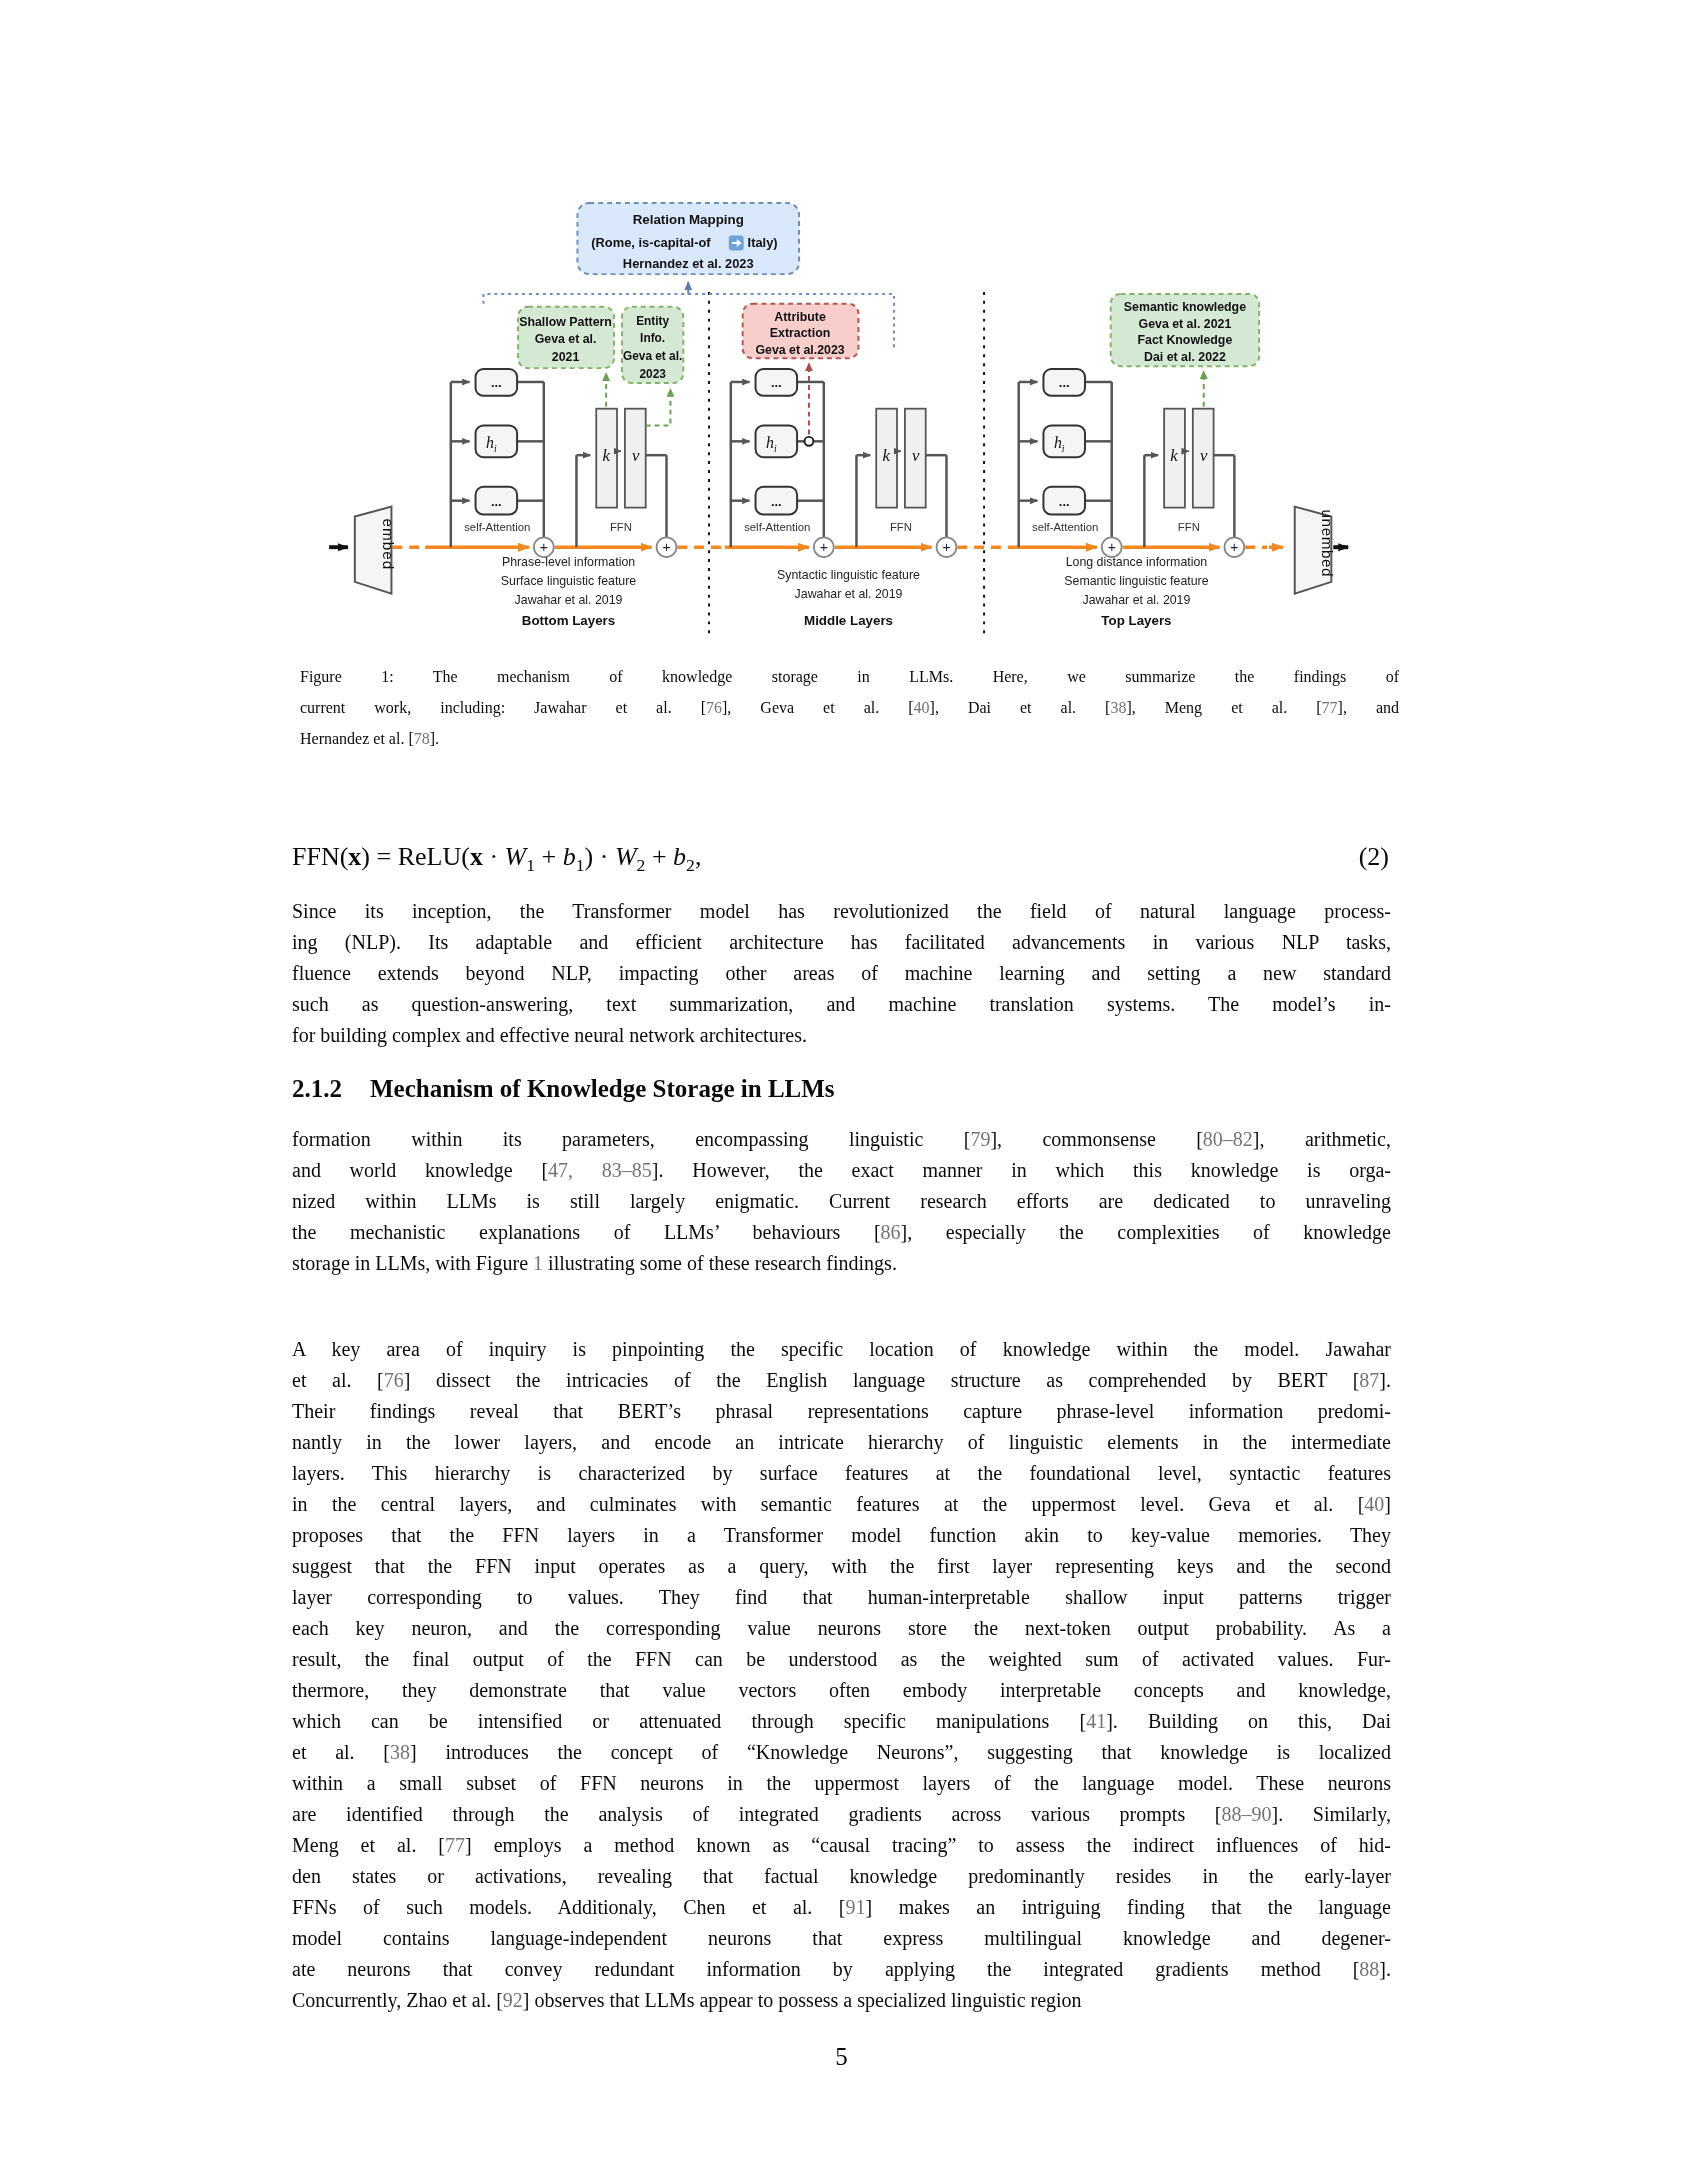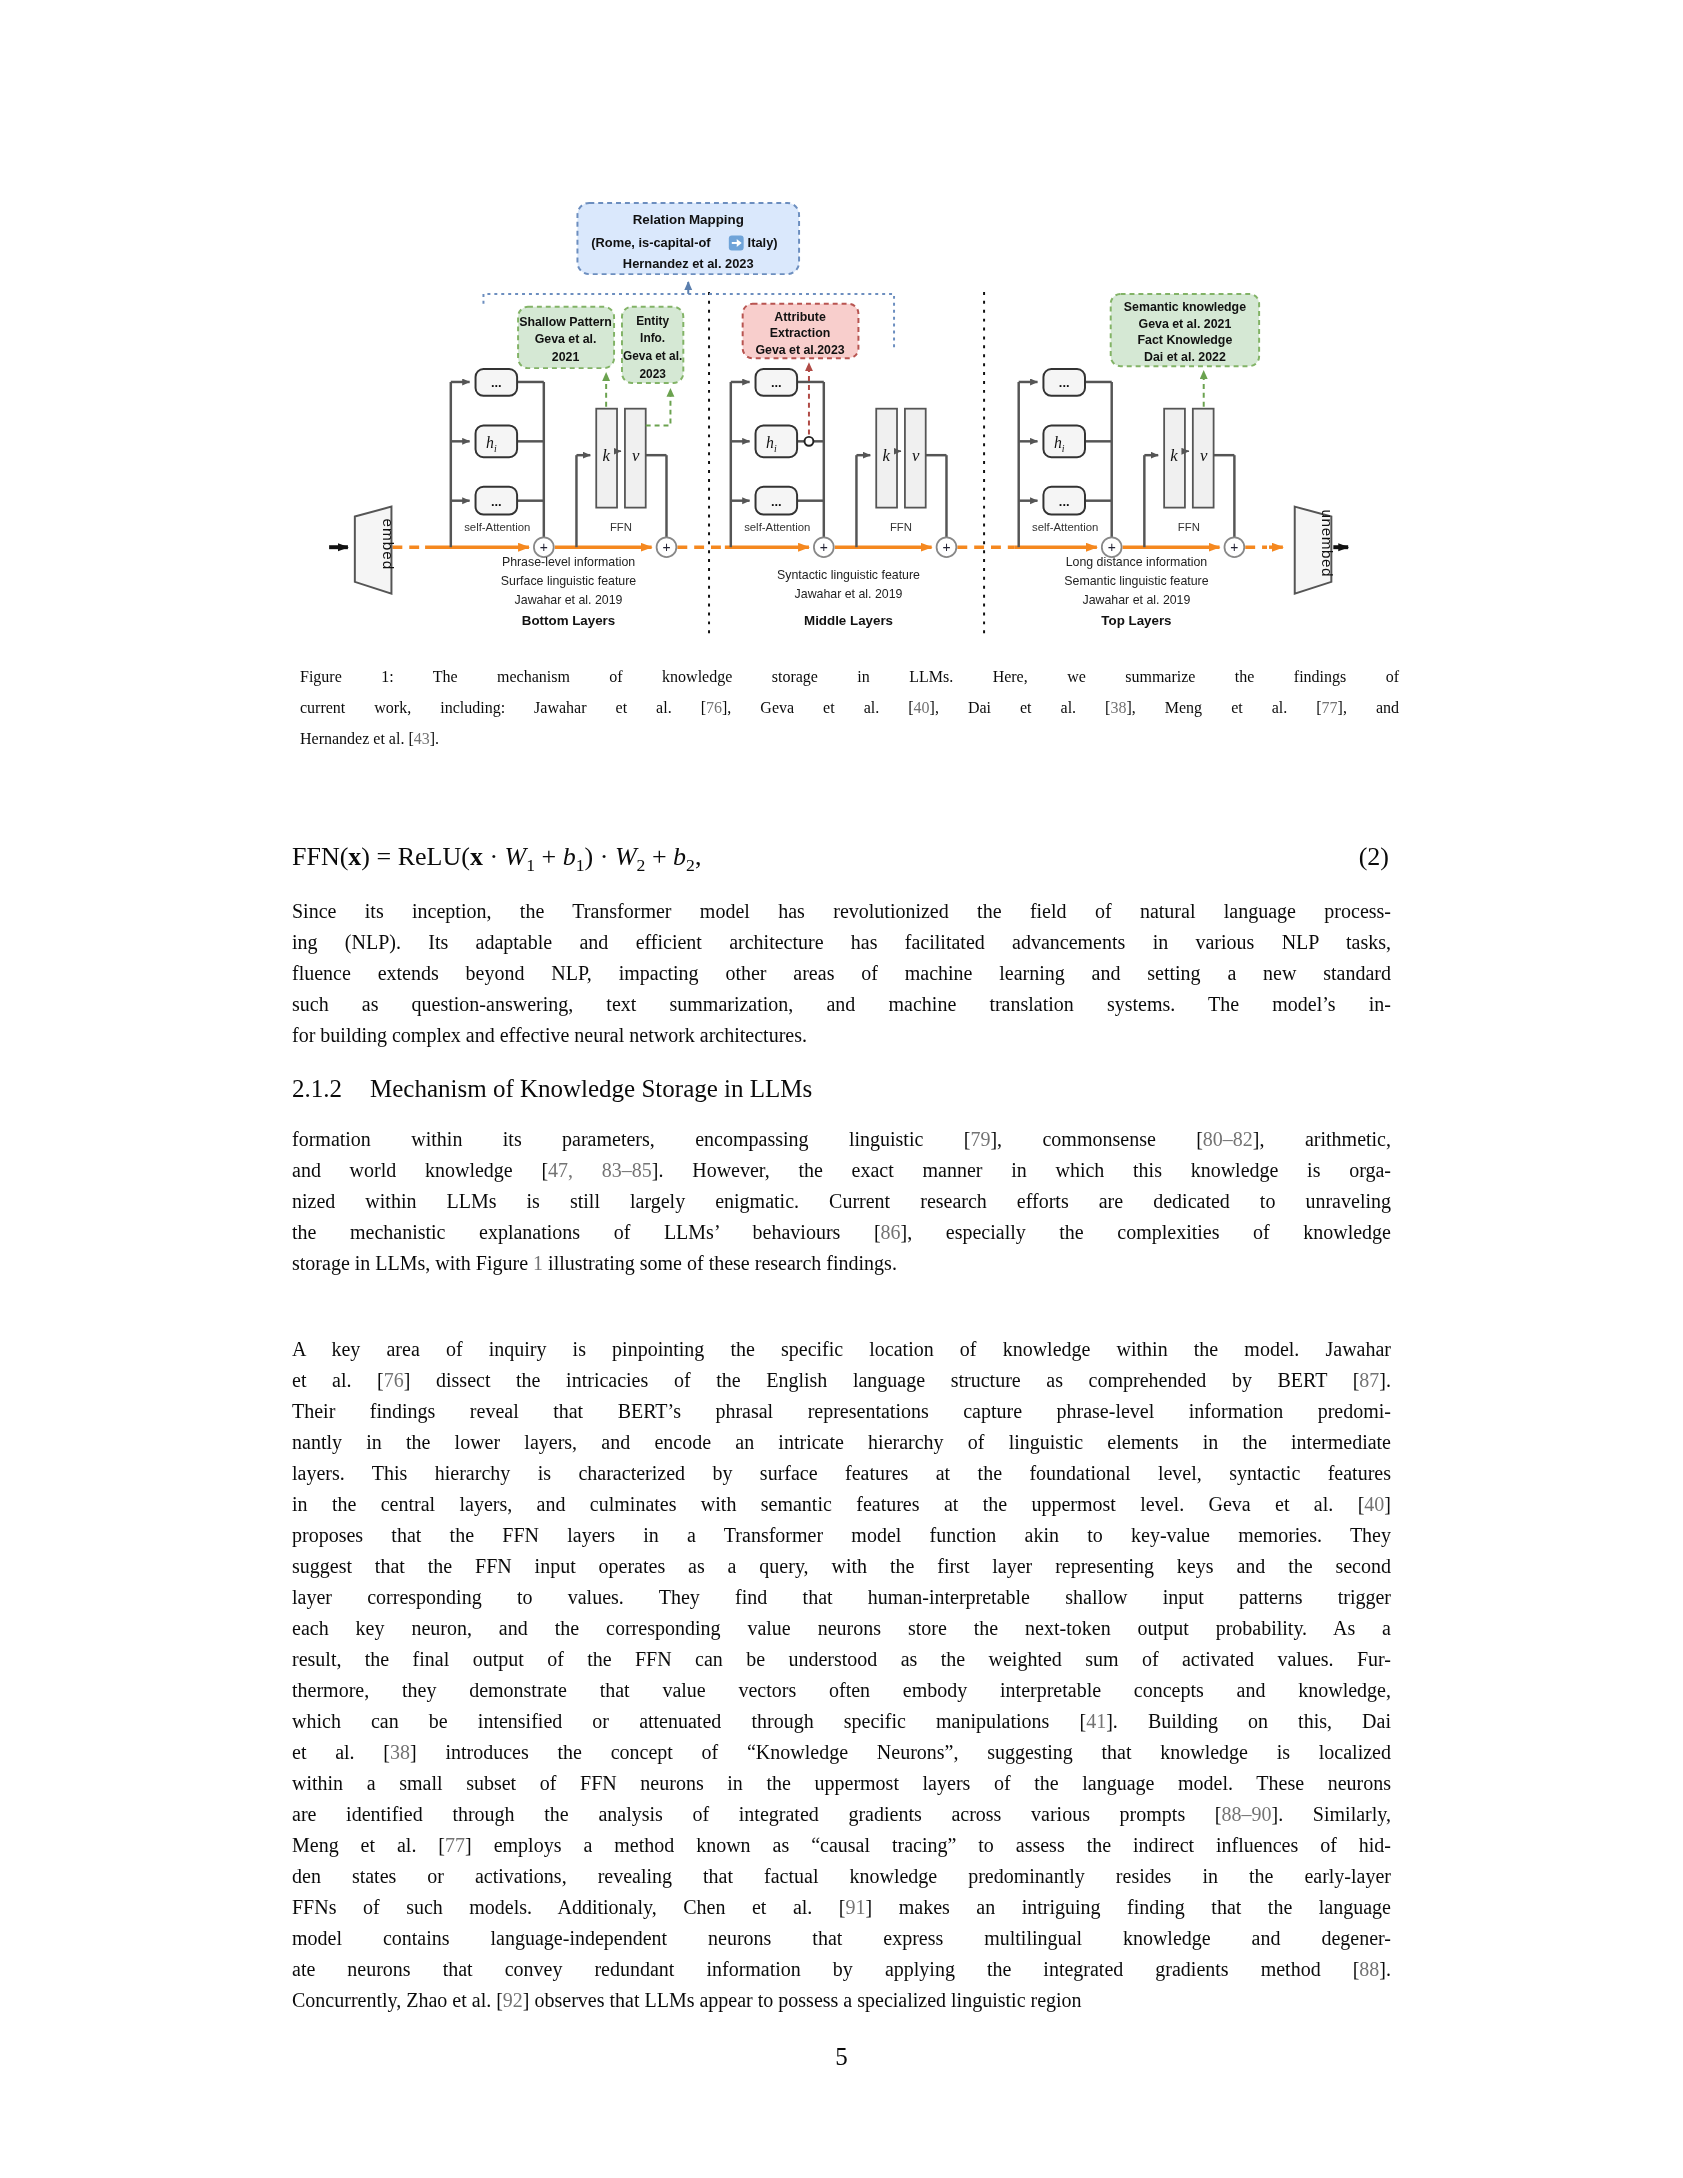--- a/index.html
+++ b/index.html
@@ -8,21 +8,21 @@
   .caption{position:absolute;left:300px;top:661px;width:1099px;font-size:16px;}
   .para{position:absolute;left:292px;width:1099px;font-size:20px;}
   .line{line-height:31px;height:31px;text-align:justify;text-align-last:justify;white-space:normal;}
   .line.end{text-align-last:left;}
   .cite{color:#737373;}
   .eqrow{position:absolute;left:292px;top:842px;width:1099px;height:40px;font-size:26px;}
   .eqbody{position:absolute;left:0;width:1099px;text-align:left;}
   .eqnum{position:absolute;right:2px;top:0;}
   .eqbody i{font-family:"Liberation Serif",serif;}
   sub{font-size:68%;}
-  h3.heading{position:absolute;left:292px;top:1075px;width:1099px;margin:0;font-size:25px;font-weight:normal;}
+  h3.heading{position:absolute;left:292px;top:1075px;width:1099px;margin:0;font-size:25px;font-weight:bold;}
   h3.heading .hnum{margin-right:28px;}
   .pagenum{position:absolute;left:0;top:2043px;width:1683px;text-align:center;font-size:25px;}
   svg text{font-family:"Liberation Sans",sans-serif;}
   .mathit{font-family:"Liberation Serif",serif;font-style:italic;}
 </style>
 </head>
 <body>
 
 <div class="figwrap">
 <svg viewBox="0 0 1060 470" width="1049" height="465" xmlns="http://www.w3.org/2000/svg">
@@ -247,21 +247,21 @@
     <text x="818" y="396" font-size="12.5">Semantic linguistic feature</text>
     <text x="818" y="415" font-size="12.5">Jawahar et al. 2019</text>
     <text x="818" y="437" font-size="13.5" font-weight="bold" fill="#111">Top Layers</text>
   </g>
 </svg>
 </div>
 
 <div class="caption">
     <div class="line">Figure 1: The mechanism of knowledge storage in LLMs.  Here, we summarize the findings of</div>
     <div class="line">current work, including: Jawahar et al. [<span class="cite">76</span>], Geva et al. [<span class="cite">40</span>], Dai et al. [<span class="cite">38</span>], Meng et al. [<span class="cite">77</span>], and</div>
-    <div class="line end">Hernandez et al. [<span class="cite">43</span>].</div>
+    <div class="line end">Hernandez et al. [<span class="cite">78</span>].</div>
   </div>
 
 <div class="eqrow">
   <span class="eqbody">FFN(<b>x</b>) = ReLU(<b>x</b> · <i>W</i><sub>1</sub> + <i>b</i><sub>1</sub>) · <i>W</i><sub>2</sub> + <i>b</i><sub>2</sub>,</span>
   <span class="eqnum">(2)</span>
 </div>
 
 <div class="para" style="top:896px">
     <div class="line">Since its inception, the Transformer model has revolutionized the field of natural language process-</div>
     <div class="line">ing (NLP). Its adaptable and efficient architecture has facilitated advancements in various NLP tasks,</div>

